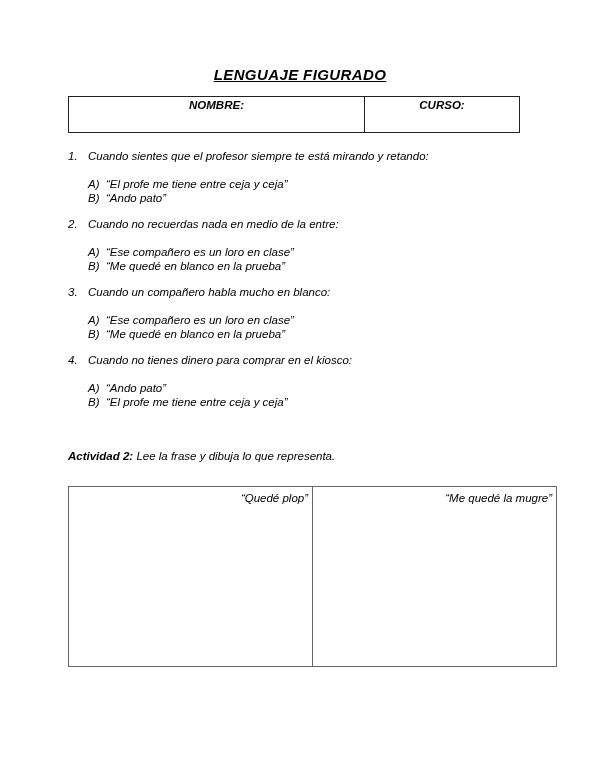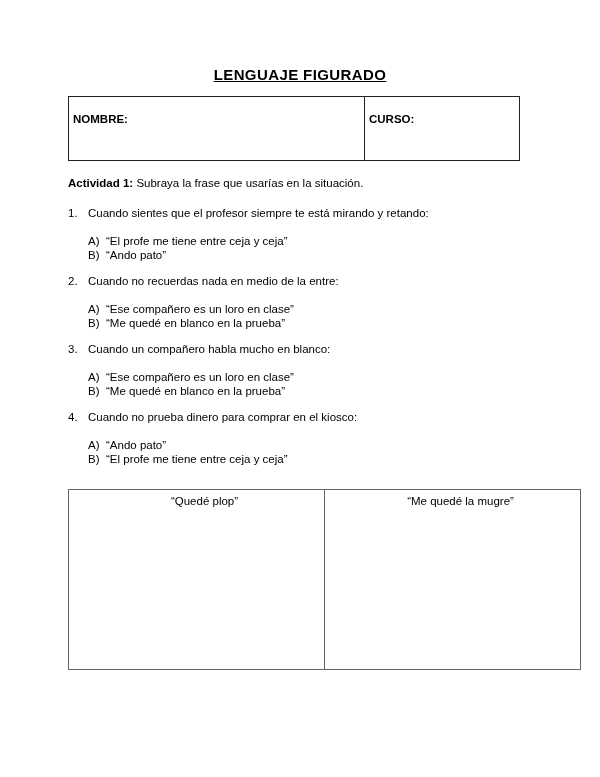--- a/index.html
+++ b/index.html
@@ -11,43 +11,45 @@
     font-family: "Liberation Sans", sans-serif;
     font-size: 11.5px;
     line-height: 14px;
     overflow: hidden;
   }
   .page {
     box-sizing: border-box;
     width: 600px;
     height: 731px;
     padding: 66px 68px 0 68px;
+    font-style: italic;
   }
   .title {
     margin: 0;
     text-align: center;
     font-size: 15px;
     line-height: 17px;
     font-weight: bold;
     text-decoration: underline;
     letter-spacing: 0.4px;
   }
   table { border-collapse: collapse; }
   .name-table {
     margin-top: 13px;
     width: 435px;
     table-layout: fixed;
   }
   .name-table td {
     border: 1px solid #222222;
     height: 33px;
     vertical-align: top;
-    padding: 15px 4px;
+    padding: 1px 4px;
     font-weight: bold;
     background: #ffffff;
+    text-align: center;
   }
   .name-table td.cell-nombre { width: 287px; }
   .name-table td.cell-curso  { width: 146px; }
   .activity-line { margin: 15px 0 0 0; }
   .activity-line strong { font-weight: bold; }
   .activity2 { margin-top: 40px; }
   .questions-wrap > .question { margin-top: 12px; }
   .questions-wrap > .question:first-child { margin-top: 16px; }
   .q-line { display: flex; }
   .q-num { width: 20px; flex: none; }
@@ -58,22 +60,22 @@
   .drawing-table {
     margin-top: 23px;
     width: 462px;
     table-layout: fixed;
   }
   .drawing-table td {
     border: 1px solid #666666;
     width: 231px;
     height: 175px;
     vertical-align: top;
-    text-align: center;
-    padding: 4px 4px 0 20px;
+    text-align: right;
+    padding: 4px 4px 0 8px;
     background: #ffffff;
   }
 </style>
 </head>
 <body>
 
 <div class="page">
 
   <h1 class="title">LENGUAJE FIGURADO</h1>
 
@@ -85,24 +87,20 @@
           <span></span>
         </td>
         <td class="cell-curso">
           <span>CURSO:</span>
           <span></span>
         </td>
       </tr>
     </tbody>
   </table>
 
-  <p class="activity-line">
-    <strong>Actividad 1:</strong>
-    <span>Subraya la frase que usarías en la situación.</span>
-  </p>
 
   <div class="questions-wrap">
 
     <div class="question">
       <div class="q-line">
         <span class="q-num">1.</span>
         <span class="q-text">Cuando sientes que el profesor siempre te está mirando y retando:</span>
       </div>
       <div class="options">
         <div class="opt">
@@ -146,36 +144,40 @@
         <div class="opt">
           <span class="opt-label">B)</span>
           <span class="opt-text">“Me quedé en blanco en la prueba”</span>
         </div>
       </div>
     </div>
 
     <div class="question">
       <div class="q-line">
         <span class="q-num">4.</span>
-        <span class="q-text">Cuando no prueba dinero para comprar en el kiosco:</span>
+        <span class="q-text">Cuando no tienes dinero para comprar en el kiosco:</span>
       </div>
       <div class="options">
         <div class="opt">
           <span class="opt-label">A)</span>
           <span class="opt-text">“Ando pato”</span>
         </div>
         <div class="opt">
           <span class="opt-label">B)</span>
           <span class="opt-text">“El profe me tiene entre ceja y ceja”</span>
         </div>
       </div>
     </div>
 
   </div>
 
+  <p class="activity-line activity2">
+    <strong>Actividad 2:</strong>
+    <span>Lee la frase y dibuja lo que representa.</span>
+  </p>
 
   <table class="drawing-table">
     <tbody>
       <tr>
         <td>
           <span>“Quedé plop”</span>
         </td>
         <td>
           <span>“Me quedé la mugre”</span>
         </td>

